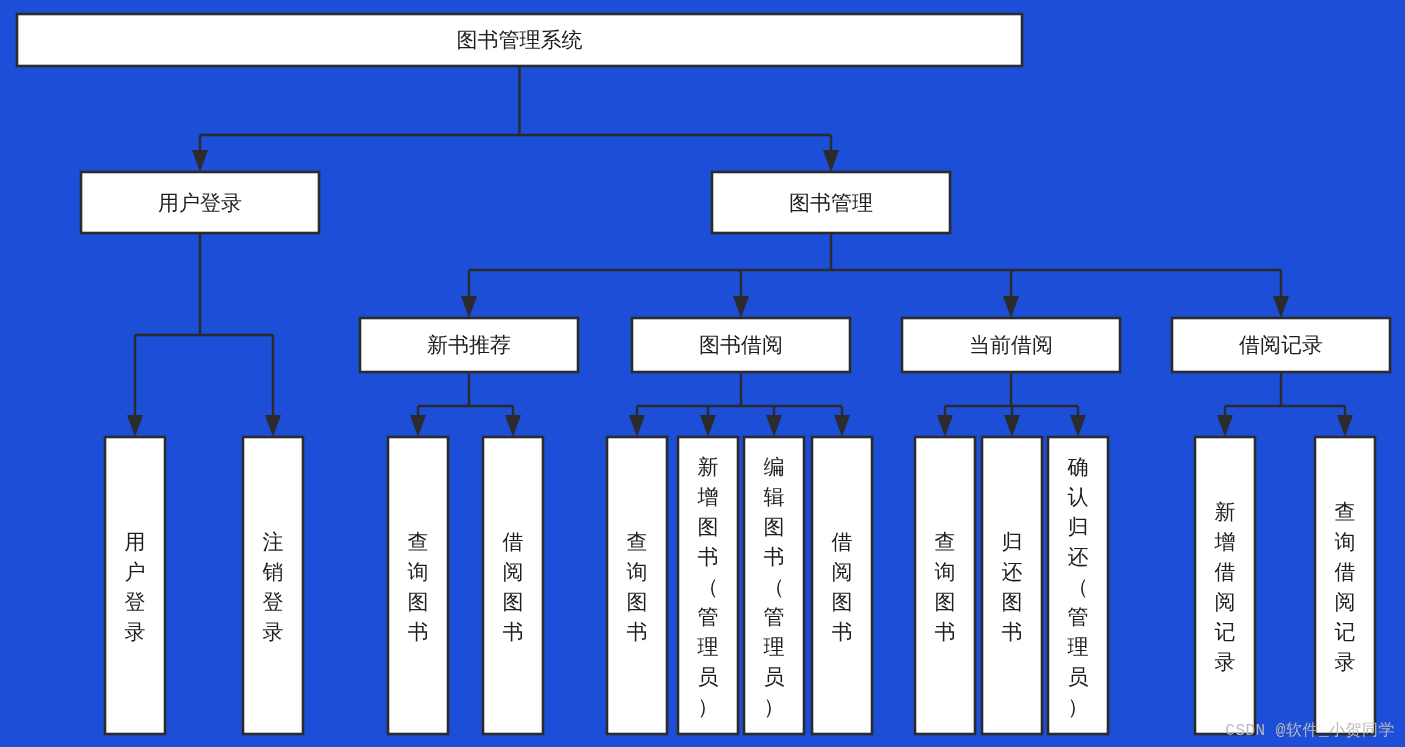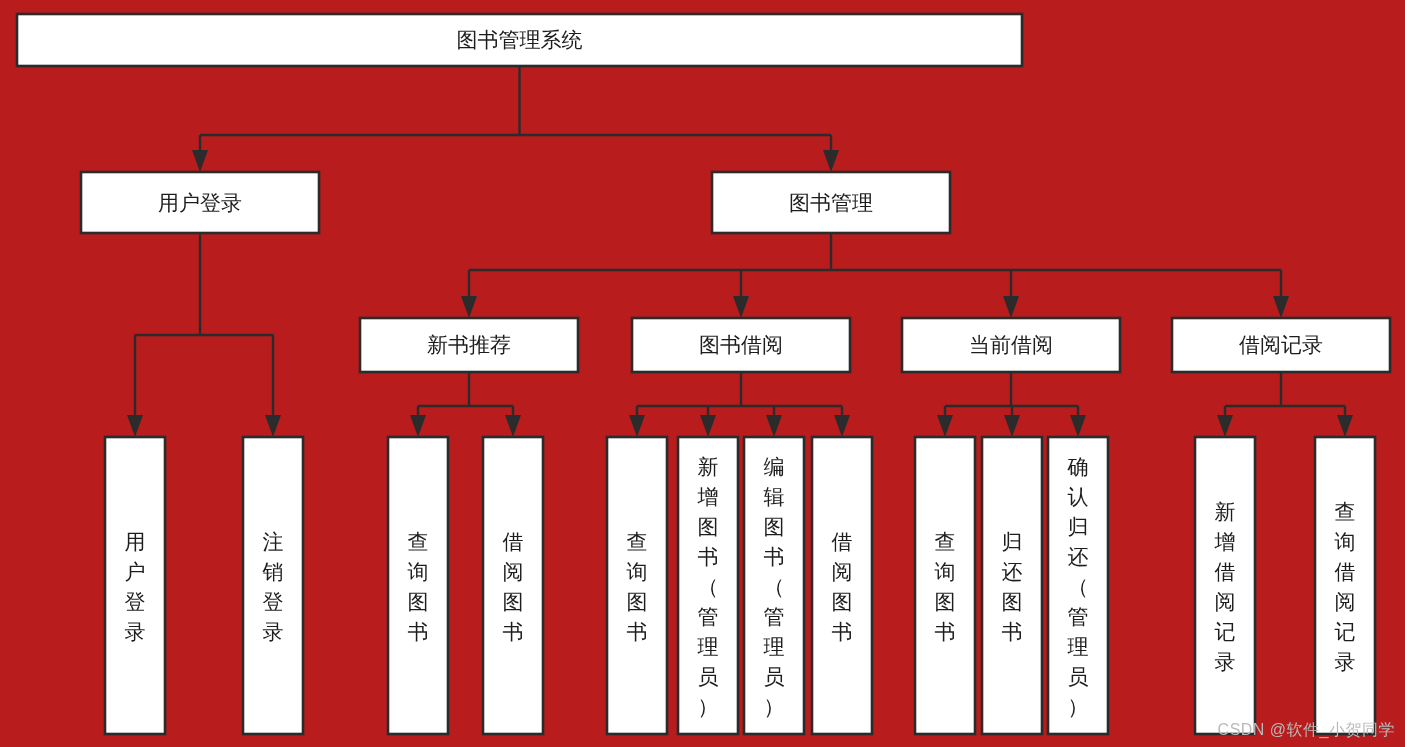--- a/index.html
+++ b/index.html
@@ -11,21 +11,21 @@
   body {
     width: 1405px;
     height: 747px;
     overflow: hidden;
     font-family: "DejaVu Sans", "Liberation Sans", sans-serif;
   }
   #diagram-root {
     position: relative;
     width: 1405px;
     height: 747px;
-    background: #b91c1c;
+    background: #1d4ed8;
   }
   svg#tree-svg {
     position: absolute;
     top: 0;
     left: 0;
     width: 1405px;
     height: 747px;
     display: block;
   }
   .node-box {
@@ -53,21 +53,21 @@
   .node-label-v {
     fill: #1d1d1d;
     font-family: "DejaVu Sans", "Liberation Sans", sans-serif;
     font-size: 21px;
     text-anchor: middle;
   }
   .watermark-text {
     position: absolute;
     right: 10px;
     bottom: 6px;
-    font-family: Liberation Sans, sans-serif;
+    font-family: Liberation Mono, monospace;
     font-size: 16px;
     color: #b9b9b9;
     white-space: nowrap;
     letter-spacing: 0.5px;
     pointer-events: none;
   }
 </style>
 </head>
 <body>
 

